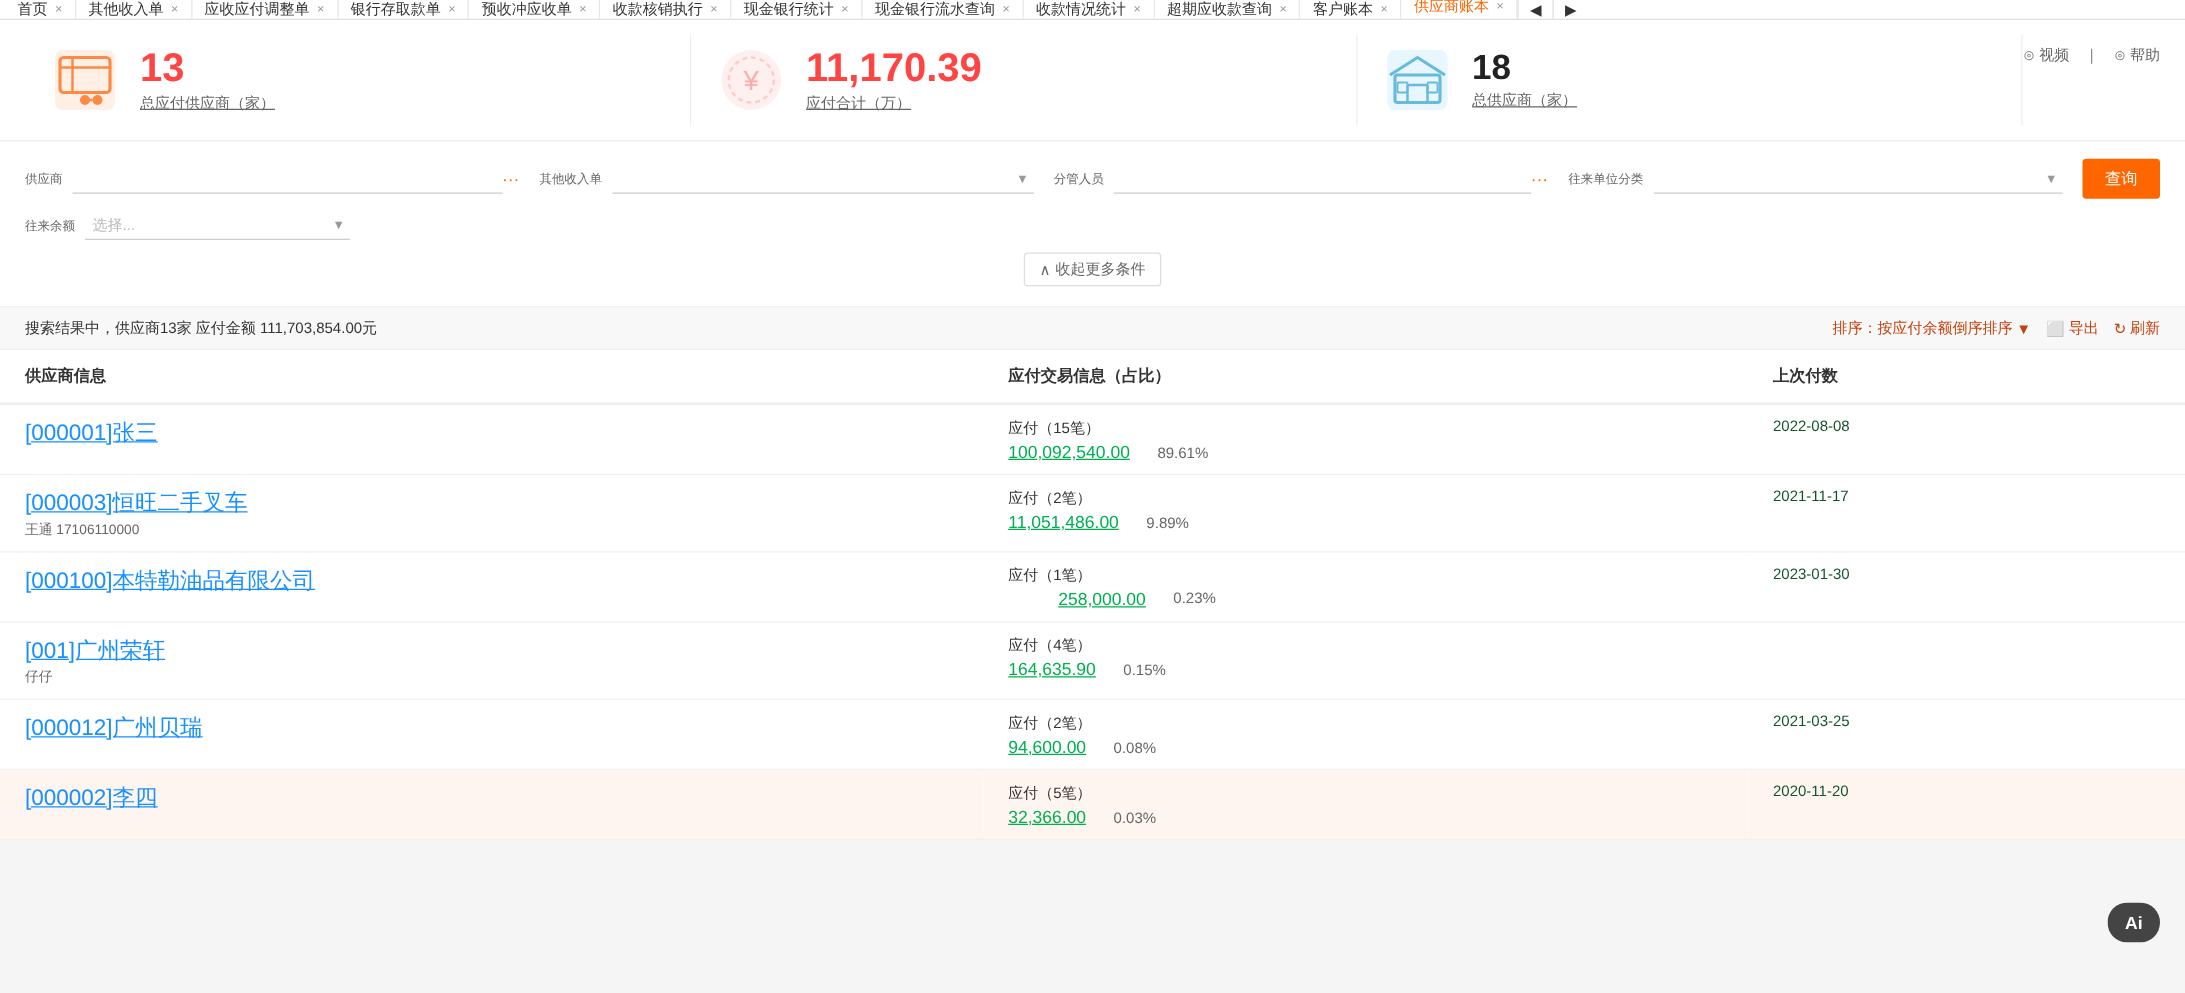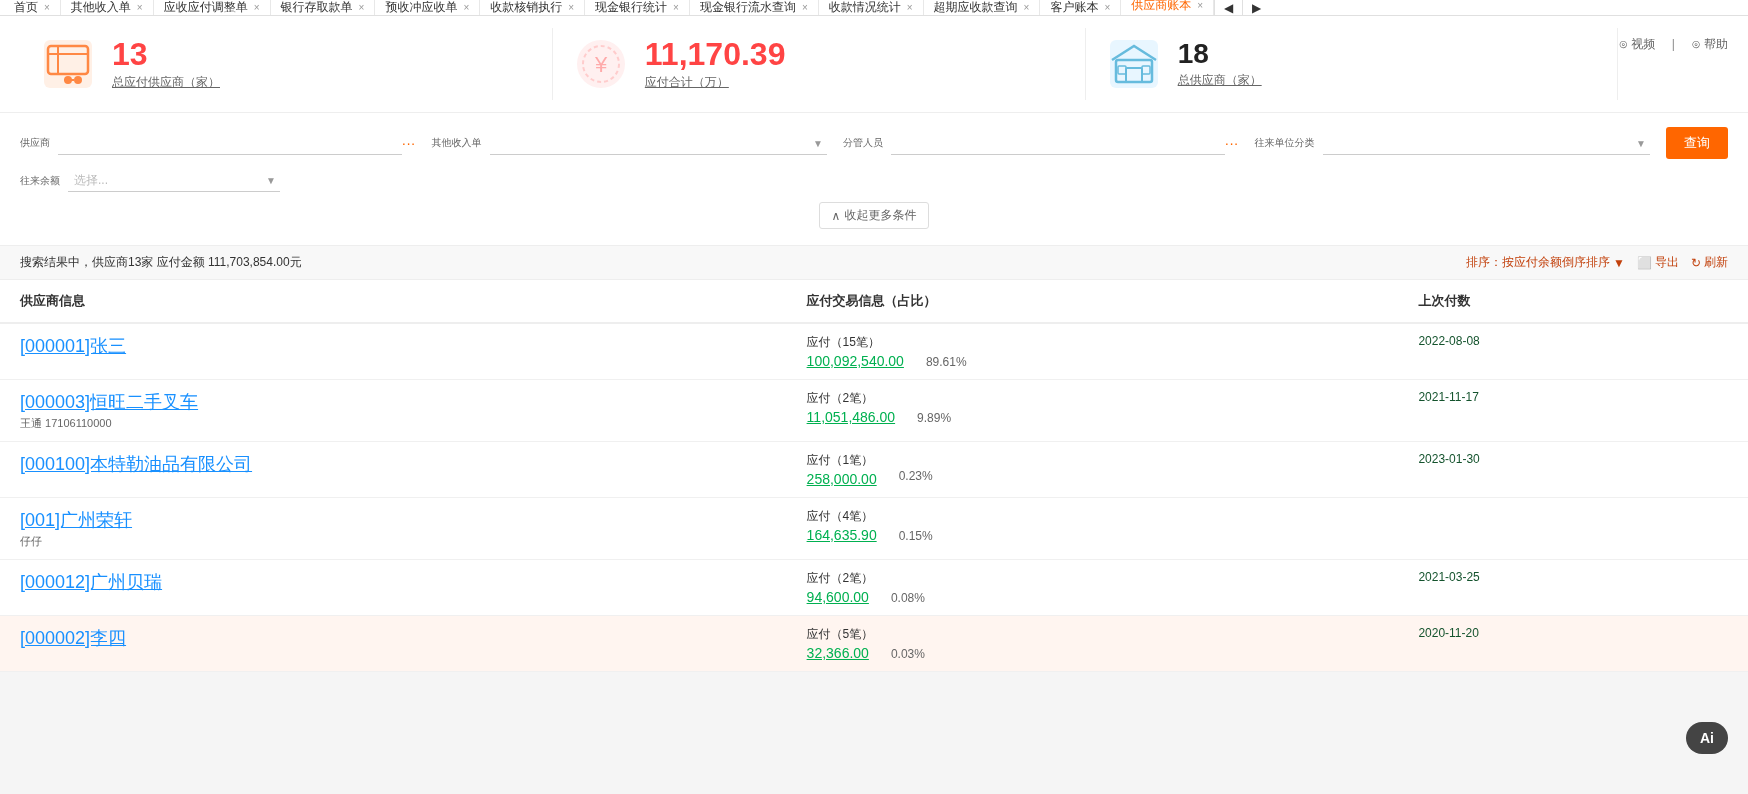--- a/index.html
+++ b/index.html
@@ -316,21 +316,21 @@
           <td>
             <div class="last-pay-date">2021-11-17</div>
           </td>
         </tr>
         <tr>
           <td>
             <div class="supplier-name"><a>[000100]本特勒油品有限公司</a></div>
           </td>
           <td>
             <div class="payable-label">应付（1笔）</div>
-    <div style="display:flex; align-items:flex-start; gap:10px;">
+    <div style="display:flex; align-items:center; gap:10px;margin-left:40px;">
       <div class="payable-amount">258,000.00</div>
       <span class="payable-percent">0.23%</span>
     </div>
           </td>
           <td>
             <div class="last-pay-date">2023-01-30</div>
           </td>
         </tr>
         <tr>
           <td>

